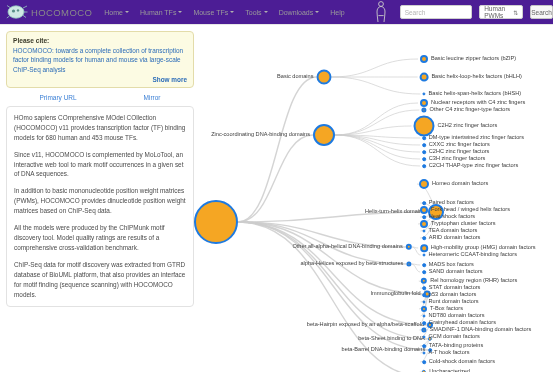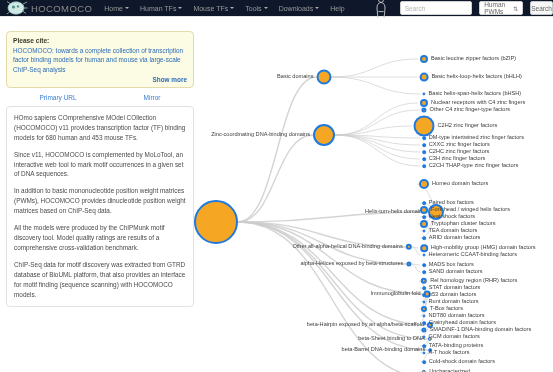--- a/index.html
+++ b/index.html
@@ -7,22 +7,22 @@
     margin: 0; padding: 0;
     width: 553px; height: 372px;
     overflow: hidden;
     background: #ffffff;
     font-family: "Liberation Sans", sans-serif;
   }
 
   
   #navbar {
     position: absolute; top: 0; left: 0;
-    width: 553px; height: 17px;
-    background: #0f172a;
+    width: 553px; height: 25px;
+    background: #4c1d95;
     border-bottom: 1px solid #e7e7e7;
     display: flex; align-items: center;
   }
   #brand-logo {
     width: 22px; height: 16px;
     margin-left: 6px; margin-right: 3px;
     flex: 0 0 auto;
   }
   #brand-name {
     font-size: 9.5px; color: #8a8a8a;

